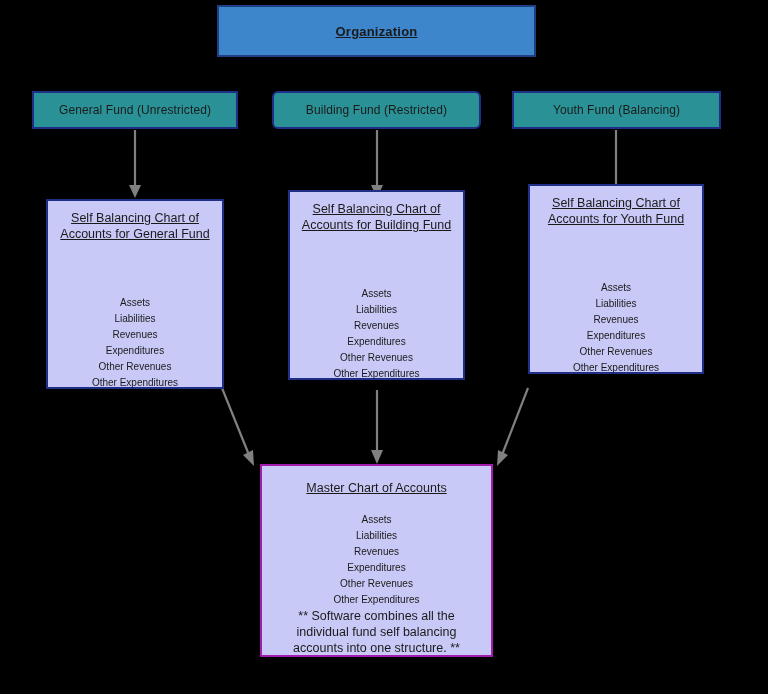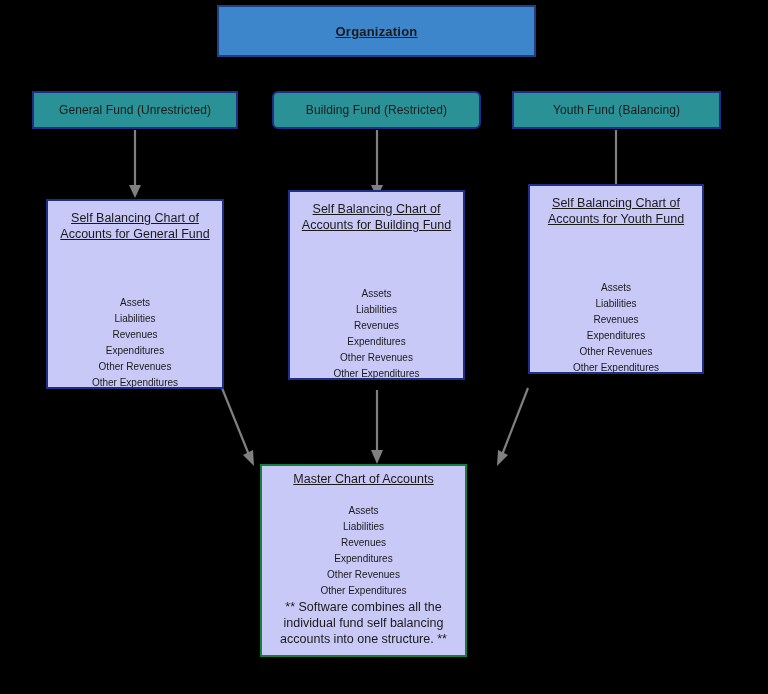--- a/index.html
+++ b/index.html
@@ -82,26 +82,26 @@
     margin-top: 17px;
     font-size: 10px;
     line-height: 16px;
   }
   .acct-list .acct-item { display: block; }
 
   
   #master-node {
     left: 260px;
     top: 464px;
-    width: 207px;
+    width: 233px;
     height: 193px;
     background: #C9C9F7;
-    border: 2px solid #15803d;
+    border: 2px solid #a21caf;
     justify-content: flex-start;
-    padding-top: 5px;
+    padding-top: 14px;
   }
   #master-node .coa-title {
     max-width: 220px;
   }
   #master-node .acct-list {
     margin-top: 16px;
   }
   .master-note {
     font-size: 12.5px;
     line-height: 16px;

